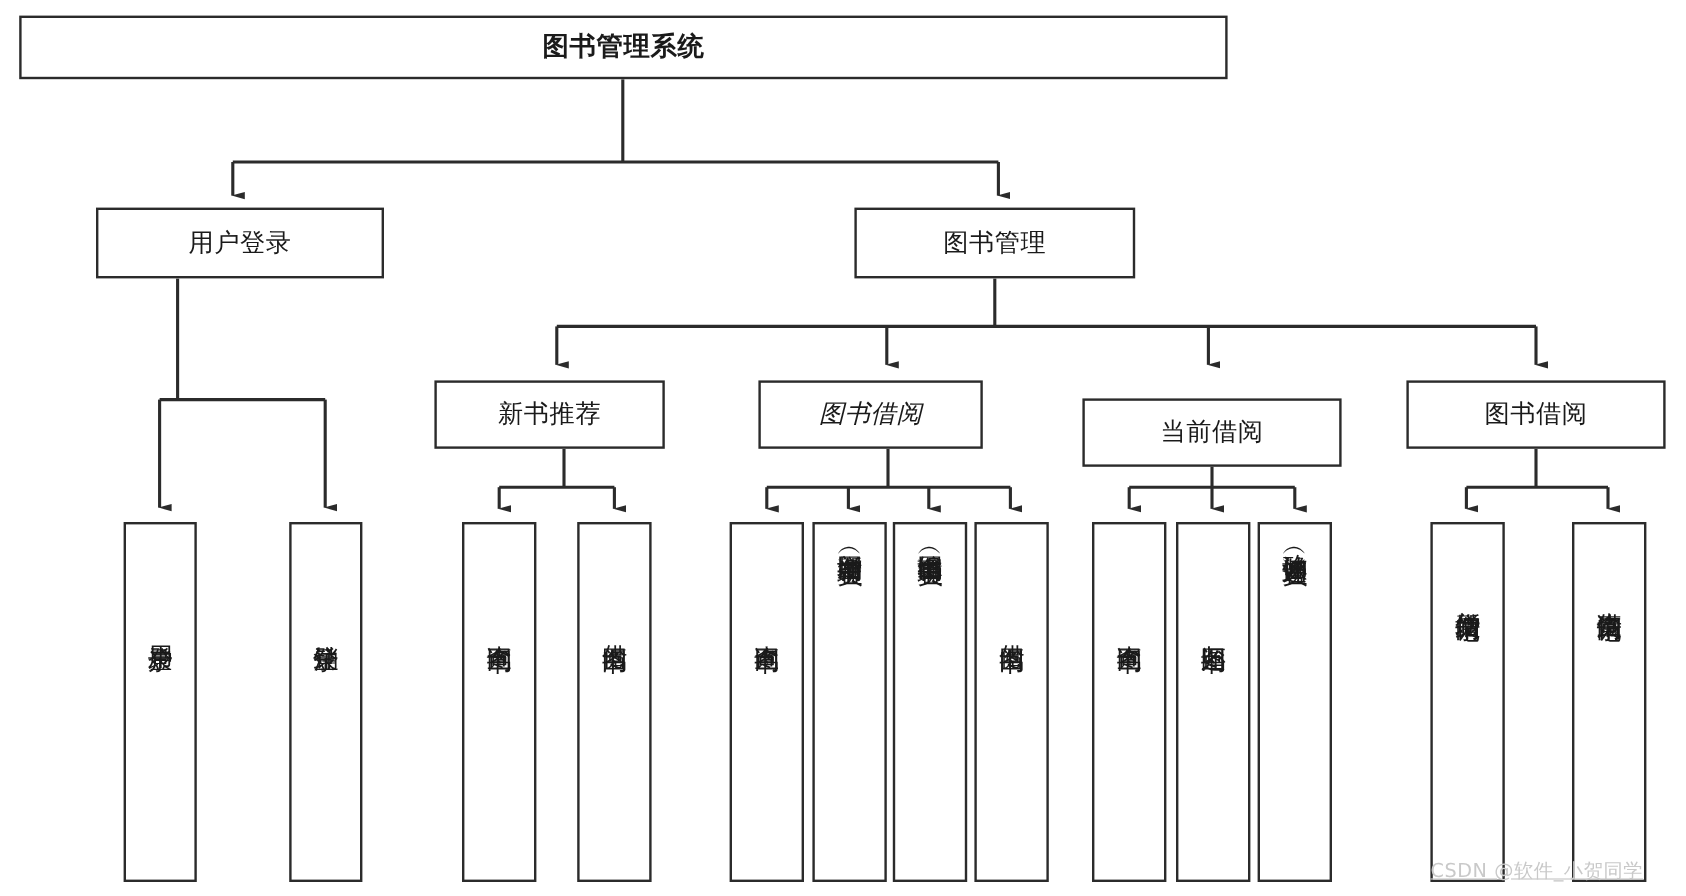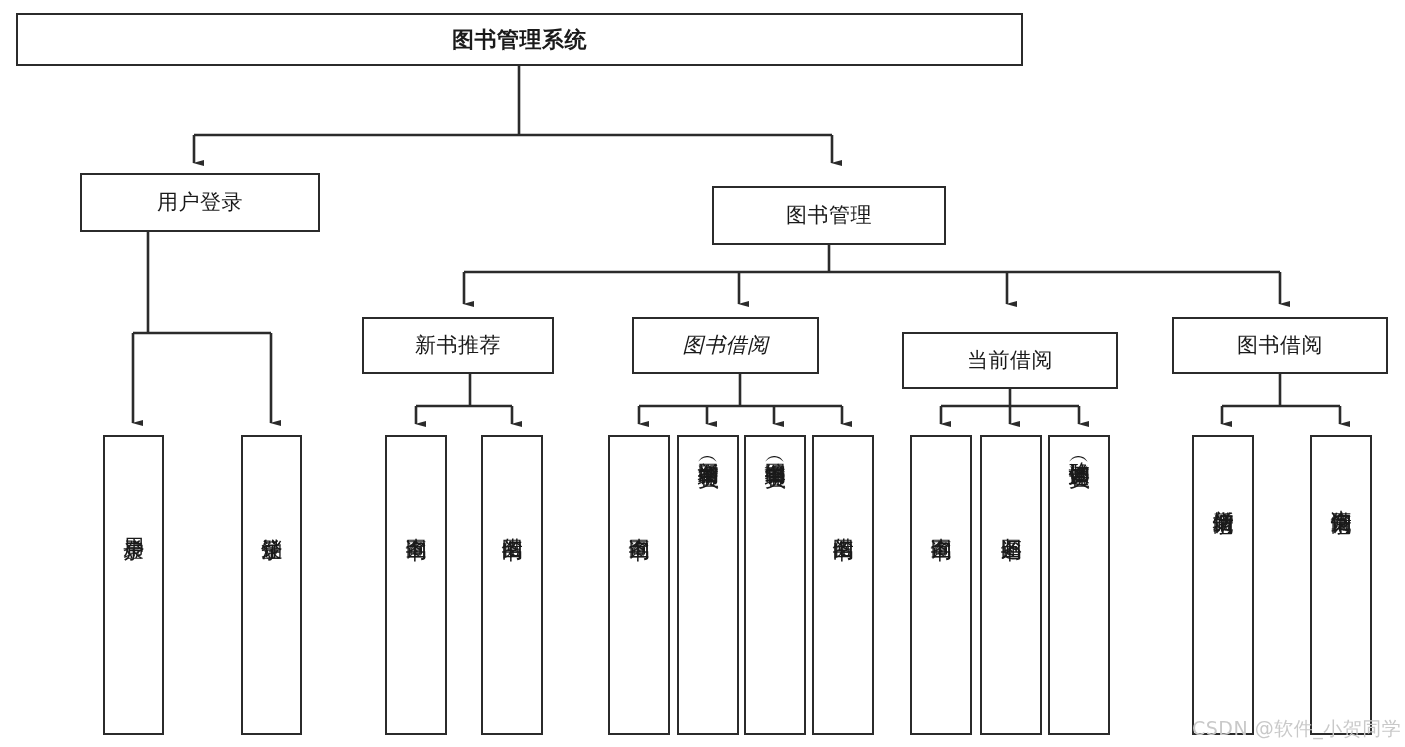--- a/index.html
+++ b/index.html
@@ -61,23 +61,24 @@
     line-height: 1.06;
     letter-spacing: 1px;
     white-space: nowrap;
   }
   .node.vert.mid .lbl { margin-top: 84px; }
   .node.vert.mid2 .lbl { margin-top: 56px; }
   .node.vert.top .lbl { margin-top: 8px; }
   .watermark {
     position: absolute;
     color: #c9c9c9;
-    font-size: 19px;
+    font-size: 16px;
     white-space: nowrap;
     letter-spacing: 0.5px;
+    text-decoration: underline;
   }
 </style>
 </head>
 <body>
 
 <div id="canvas">
 
   <svg class="edges" viewBox="0 0 1405 747" xmlns="http://www.w3.org/2000/svg">
     <defs>
       <marker id="arw" markerWidth="10" markerHeight="12" refX="3" refY="10" orient="auto" markerUnits="userSpaceOnUse">
@@ -129,21 +130,21 @@
   </svg>
 
   <div class="node root horiz" style="left:16px; top:13px; width:1007px; height:53px;font-weight:bold;">
     <span class="lbl">图书管理系统</span>
   </div>
 
   <div class="node horiz" style="left:80px; top:173px; width:240px; height:59px;">
     <span class="lbl">用户登录</span>
   </div>
 
-  <div class="node horiz" style="left:712px; top:173px; width:234px; height:59px;margin-top:13px;">
+  <div class="node horiz" style="left:712px; top:173px; width:234px; height:59px;">
     <span class="lbl">图书管理</span>
   </div>
 
   <div class="node horiz" style="left:362px; top:317px; width:192px; height:57px;">
     <span class="lbl">新书推荐</span>
   </div>
 
   <div class="node horiz" style="left:632px; top:317px; width:187px; height:57px;font-style:italic;">
     <span class="lbl">图书借阅</span>
   </div>

